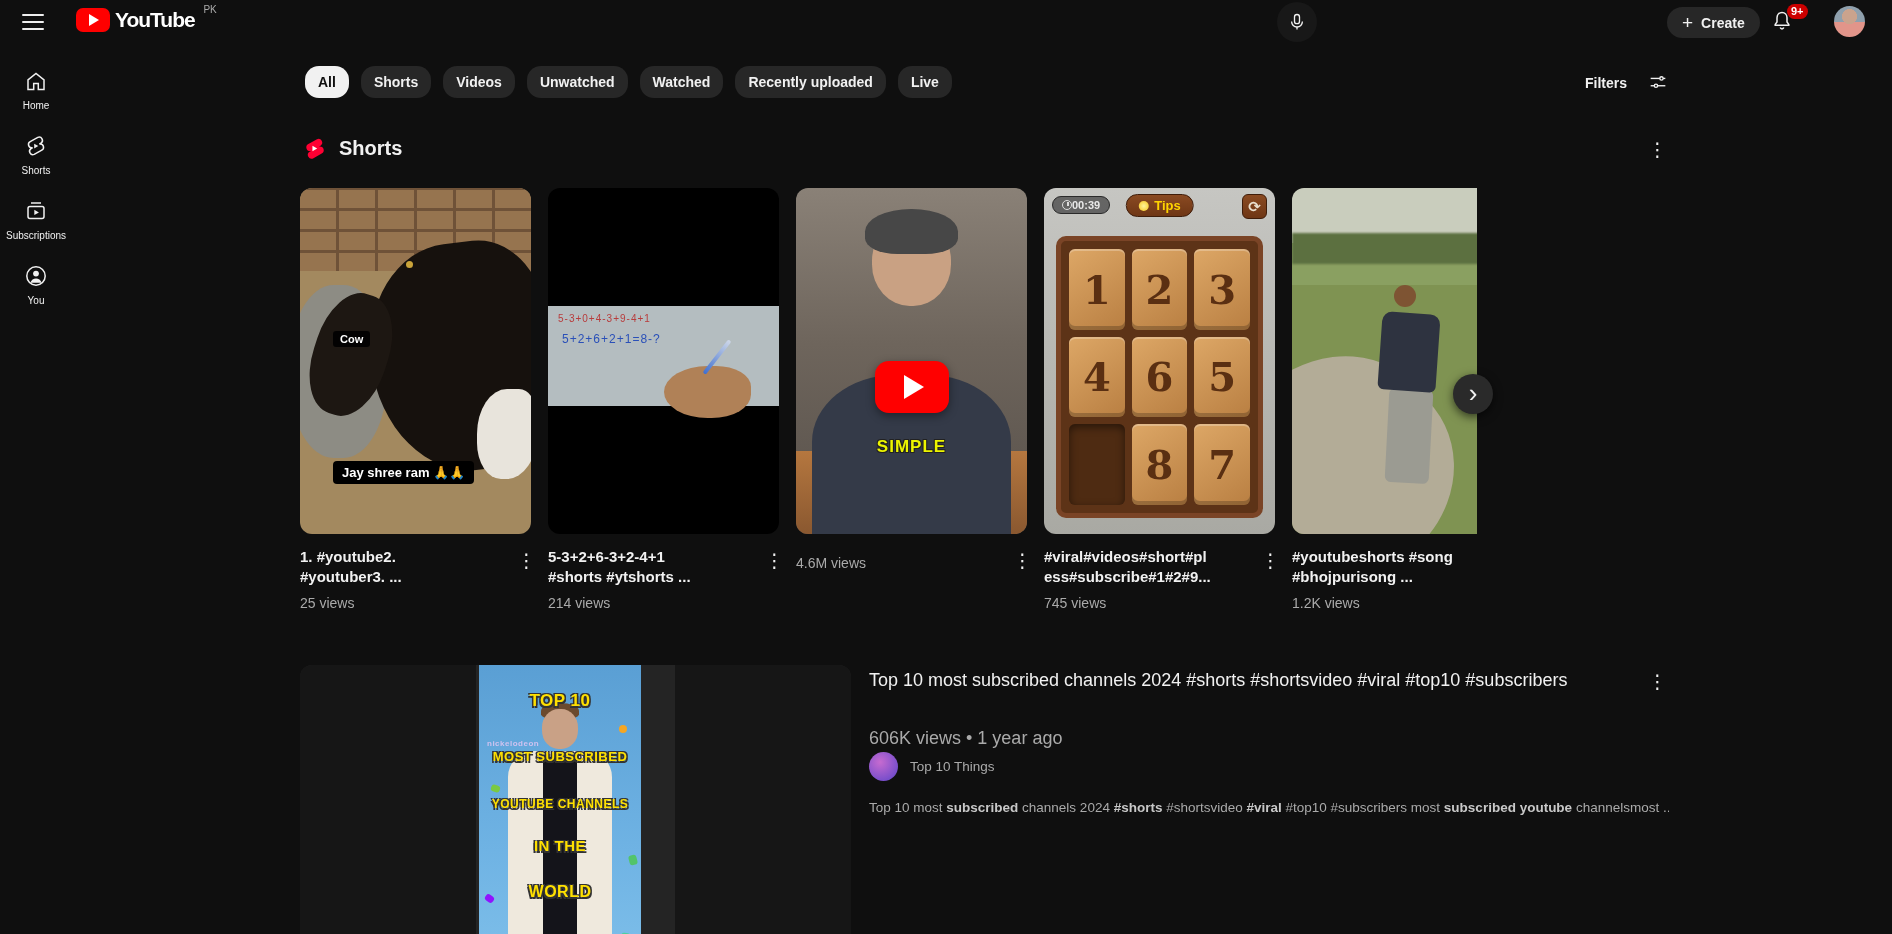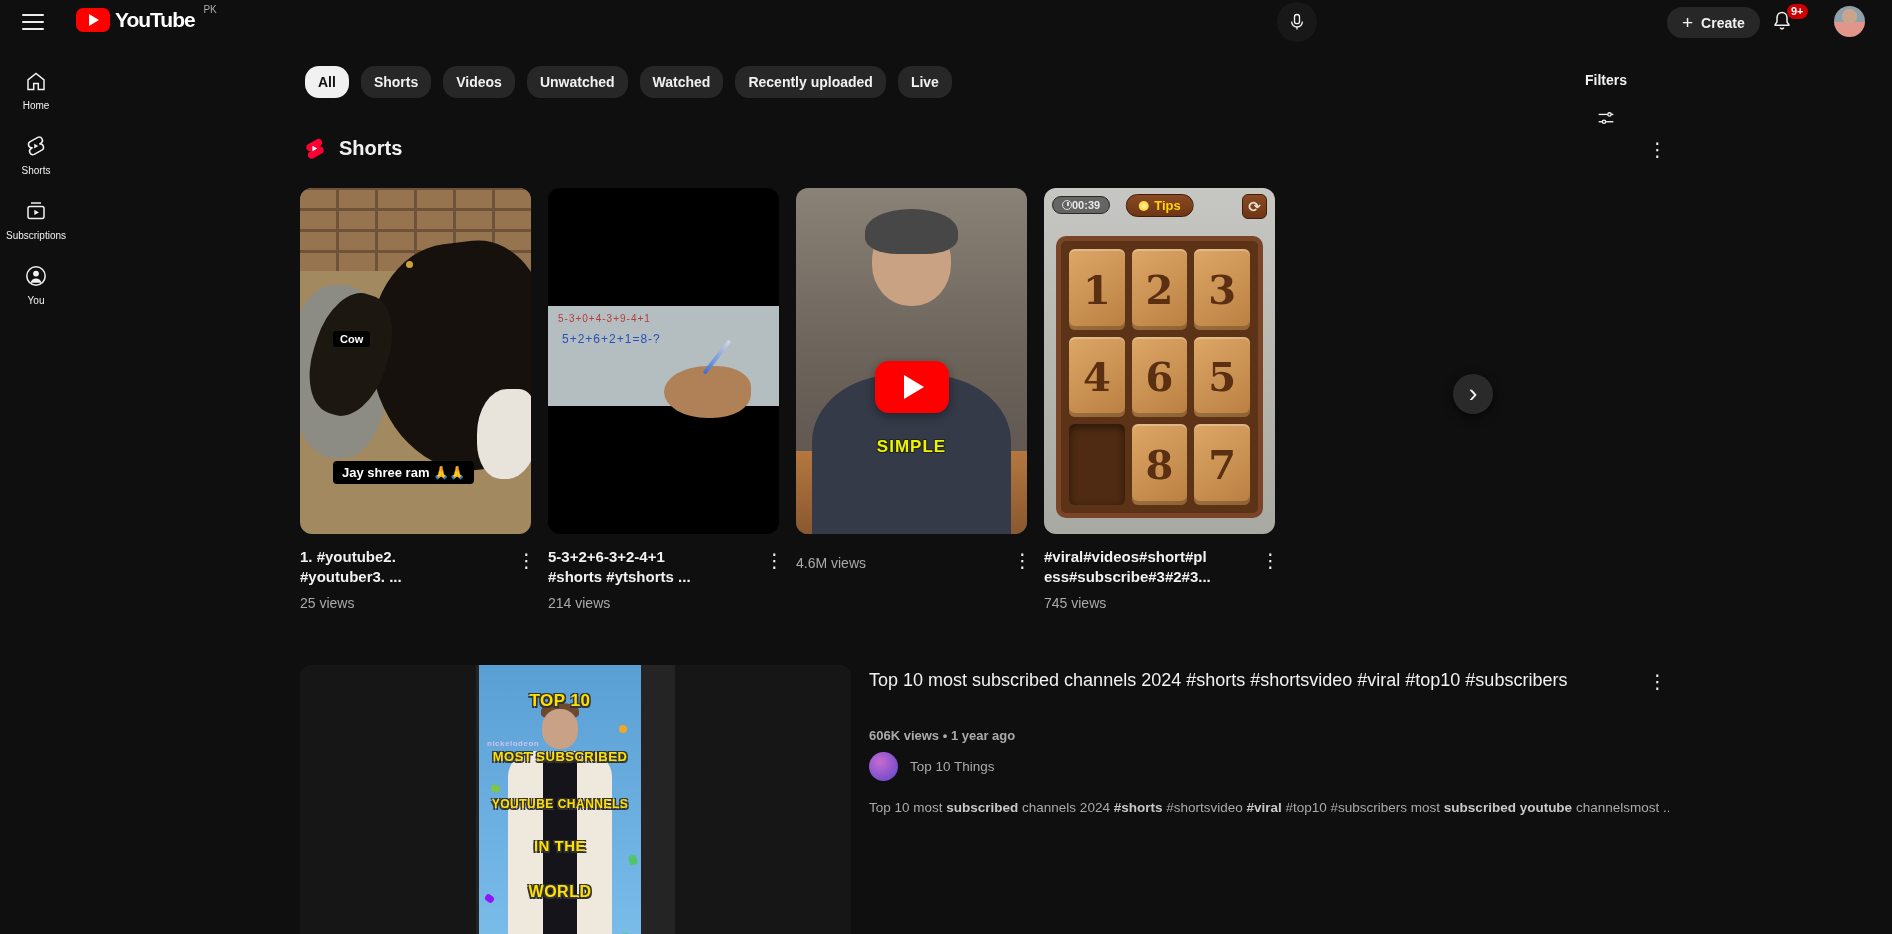--- a/index.html
+++ b/index.html
@@ -38,21 +38,21 @@
 
   
   .sidebar { position:absolute; left:0; top:44px; width:72px; display:flex; flex-direction:column; padding-top:14px; }
   .side-item { width:72px; padding:11px 0 12px; display:flex; flex-direction:column; align-items:center; gap:7px; border-radius:10px; cursor:pointer; }
   .side-item .lbl { font-size:10px; color:#f1f1f1; }
 
   
   .chips { position:absolute; left:305px; top:66px; display:flex; gap:12px; }
   .chip { height:32px; padding:0 13px; background:#272727; color:#f1f1f1; border-radius:14px; display:flex; align-items:center; font-size:14px; font-weight:600; cursor:pointer; white-space:nowrap; }
   .chip.selected { background:#f1f1f1; color:#0f0f0f; }
-  .filters { position:absolute; left:1585px; top:72px; display:flex; align-items:center; gap:20px; cursor:pointer;flex-direction:column; }
+  .filters { position:absolute; left:1585px; top:72px; display:flex; align-items:center; gap:20px; cursor:pointer; }
   .filters .flabel { font-size:14px; font-weight:700; color:#f1f1f1; }
 
   
   .shelf-head { position:absolute; left:302px; top:136px; display:flex; align-items:center; gap:12px; }
   .shelf-title { font-size:20px; font-weight:700; color:#f1f1f1; }
   .kebab { font-size:19px; color:#f1f1f1; cursor:pointer; line-height:1; padding:4px 6px; }
   .kebab-shelf { position:absolute; left:1642px; top:136px; }
 
   .cards-clip { position:absolute; left:300px; top:188px; width:1177px; overflow:hidden; }
   .cards-row { display:flex; gap:17px; }
@@ -129,21 +129,21 @@
   .vthumb .figure-hair { position:absolute; left:50%; top:38px; transform:translateX(-50%); width:38px; height:16px; background:#6b4a2e; border-radius:50% 50% 30% 30%; }
   .vthumb .figure-jacket { position:absolute; left:50%; top:86px; transform:translateX(-50%); width:104px; height:224px; background:#efe9dd; border-radius:26px 26px 0 0; }
   .vthumb .figure-shirt { position:absolute; left:50%; top:92px; transform:translateX(-50%); width:34px; height:218px; background:#14141a; }
   .vthumb .wm { position:absolute; left:8px; top:74px; font-size:8px; color:#cfc2f0; font-weight:700; letter-spacing:.5px; }
   .vthumb .tlines { position:absolute; inset:0; display:flex; flex-direction:column; align-items:center; }
   .vthumb .tline { position:absolute; width:100%; text-align:center; font-weight:800; color:#ffe000; letter-spacing:.5px;
     text-shadow:-1.5px -1.5px 0 #333,1.5px -1.5px 0 #333,-1.5px 1.5px 0 #333,1.5px 1.5px 0 #333; }
 
   .vtitle { position:absolute; left:869px; top:666px; width:700px; font-size:18px; font-weight:400; line-height:28px; color:#f1f1f1; cursor:pointer; }
   .kebab-video { position:absolute; left:1642px; top:668px; }
-  .vmeta { position:absolute; left:869px; top:728px; font-size:13px; color:#aaaaaa;font-weight:bold; }
+  .vmeta { position:absolute; left:869px; top:728px; font-size:18px; color:#aaaaaa; }
   .vchannel { position:absolute; left:869px; top:752px; display:flex; align-items:center; gap:12px; cursor:pointer; }
   .vchannel .ch-avatar { width:29px; height:29px; border-radius:50%; background:radial-gradient(circle at 38% 35%, #c66bd0, #5b43c9); }
   .vchannel .ch-name { font-size:13.5px; color:#aaaaaa; }
   .vdesc { position:absolute; left:869px; top:800px; width:800px; font-size:13.5px; color:#aaaaaa; white-space:nowrap; overflow:hidden; }
   .vdesc .seg-b { font-weight:700; color:#c8c8c8; }
 
   svg.icon { display:block; }
 </style>
 </head>
 <body>
@@ -339,28 +339,46 @@
           <div class="tile">5</div>
           <div class="tile tile-empty"></div>
           <div class="tile">8</div>
           <div class="tile">7</div>
         </div>
       </div>
       <div class="scard-meta">
         <div class="scard-titlebox">
           <div class="scard-title">
             <div>#viral#videos#short#pl</div>
-            <div>ess#subscribe#3#2#3...</div>
+            <div>ess#subscribe#1#2#9...</div>
           </div>
           <div class="scard-views">745 views</div>
         </div>
         <div class="scard-kebab kebab">⋮</div>
       </div>
     </div>
 
+    <div class="scard">
+      <div class="thumb t-field">
+        <div class="trees"></div>
+          <div class="path"></div>
+        <div class="pants"></div>
+          <div class="shirt"></div>
+          <div class="head"></div>
+      </div>
+      <div class="scard-meta">
+        <div class="scard-titlebox">
+          <div class="scard-title">
+            <div>#youtubeshorts #song</div>
+            <div>#bhojpurisong ...</div>
+          </div>
+          <div class="scard-views">1.2K views</div>
+        </div>
+      </div>
+    </div>
 
   </div>
 </div>
 
 <div class="chevron-btn">
   <span>›</span>
 </div>
 
 <div class="vthumb">
   <div class="sidebars"></div>

